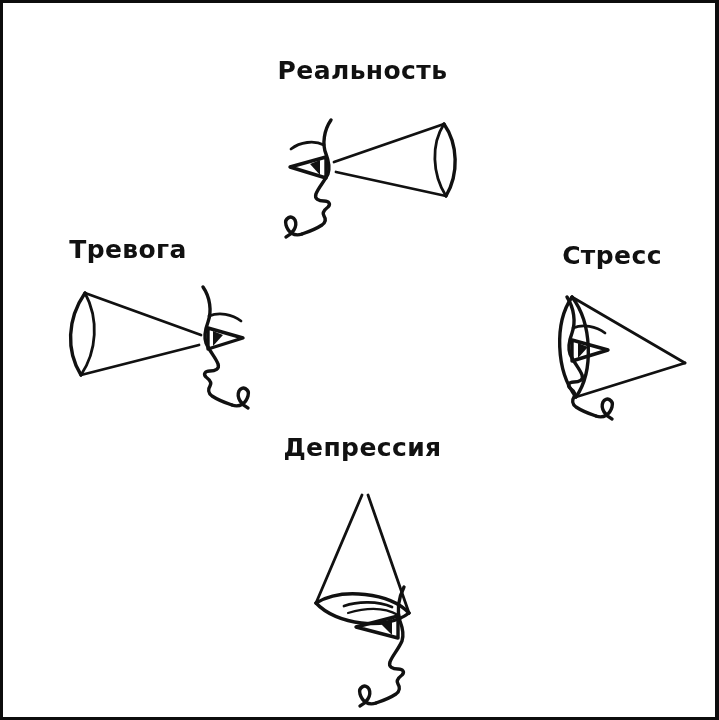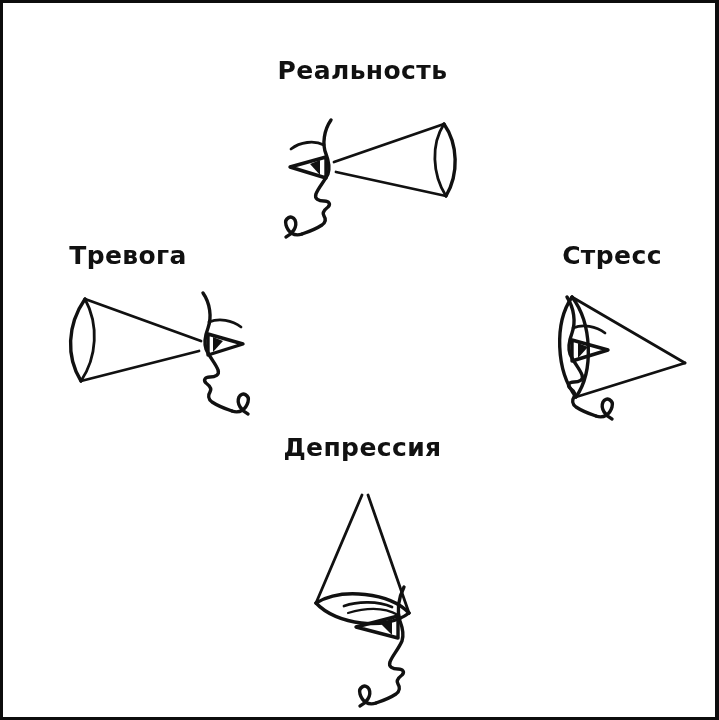--- a/index.html
+++ b/index.html
@@ -90,21 +90,21 @@
         <path class="ink-fill" d="M 24 58 L 34 54 L 34 69 Z"></path>
 
         <path class="ink ink-thick" d="M 16 128
                  C 8 131 2 126 0 119
                  C -2 112 6 108 9 114
                  C 12 121 6 128 0 131"></path>
       </svg>
     </div>
   </div>
 
-  <div class="panel" style="left:0; top:230px; width:260px; height:190px;">
+  <div class="panel" style="left:0; top:224px; width:260px; height:190px;">
 
     <div class="panel-label" style="left:0; top:10px; width:250px;">Тревога</div>
 
     <div class="panel-art" style="left:40px; top:48px; width:200px; height:145px;">
       <svg width="200" height="145" viewBox="0 0 200 145">
 
         <g transform="translate(200,0) scale(-1,1)">
 
           <path class="ink ink-med" d="M 42 60 L 158 18"></path>
           <path class="ink ink-med" d="M 44 70 L 162 100"></path>

